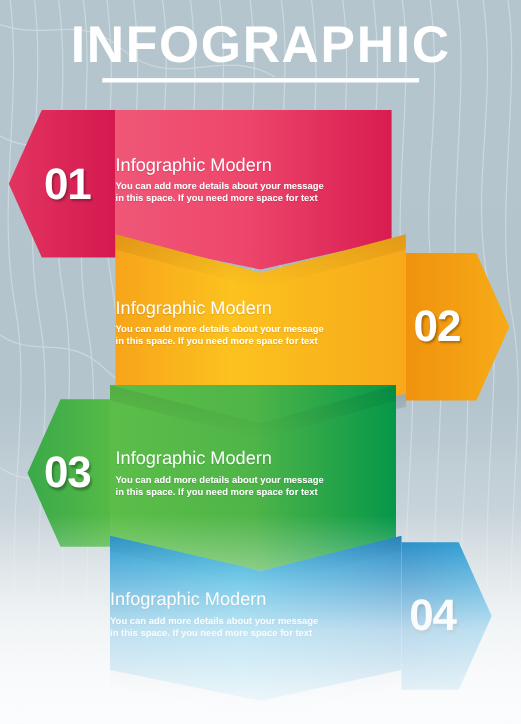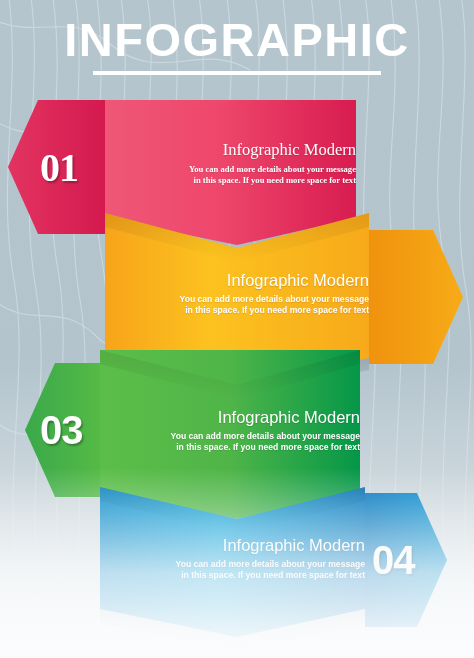--- a/index.html
+++ b/index.html
@@ -28,21 +28,21 @@
     font-family:"Liberation Sans", sans-serif;
   }
   .title-rule{
     width:288px;height:4px;background:#ffffff;margin:5px auto 0 auto;
   }
 
   
   .band{position:absolute;}
   .band svg{display:block;overflow:visible;}
   .band-text{
-    position:absolute;color:#ffffff;text-align:right;
+    position:absolute;color:#ffffff;text-align:left;
     text-shadow:0 1px 1px rgba(0,0,0,.16);
   }
   .band-heading{
     font-size:16.5px;line-height:20px;font-weight:normal;white-space:nowrap;
   }
   .band-body{
     font-size:8.6px;line-height:11.4px;font-weight:bold;margin-top:4px;
     text-shadow:0 1px 1px rgba(0,0,0,.12);
   }
   .band-num{
@@ -80,21 +80,21 @@
     <path d="M-6,300 C30,330 60,300 96,336 C130,370 160,340 190,360"></path>
     <path d="M-6,420 C26,450 54,420 88,452 C120,480 150,460 176,476"></path>
     <path d="M300,560 C340,590 380,560 420,592 C450,616 470,600 486,610"></path>
   </svg>
 
   <div class="title-wrap">
     <div class="title">INFOGRAPHIC</div>
     <div class="title-rule"></div>
   </div>
 
-  <div class="band" style="left:0;top:88px;width:474px;height:175px;font-family:Liberation Serif, serif;">
+  <div class="band" style="left:0;top:88px;width:474px;height:175px;">
     <svg width="474" height="175" viewBox="0 0 474 175">
       <defs>
         <linearGradient id="g1tab" x1="0" y1="0" x2="1" y2="0">
           <stop offset="0%" stop-color="#e23460"></stop>
             <stop offset="100%" stop-color="#d4194f"></stop>
         </linearGradient>
         <linearGradient id="g1main" x1="0" y1="0" x2="1" y2="0">
           <stop offset="0%" stop-color="#ef5777"></stop>
             <stop offset="45%" stop-color="#ee476c"></stop>
           <stop offset="100%" stop-color="#d81c50"></stop>
@@ -142,20 +142,21 @@
             <stop offset="100%" stop-color="rgba(0,0,0,0)"></stop>
         </linearGradient>
       </defs>
 
       <polygon points="369,20 433,20 463,87 433,154 369,154" fill="url(#g2tab)"></polygon>
 
       <polygon points="105,3 237,38 369,3 369,148 237,176 105,148" fill="url(#g2main)"></polygon>
       <polygon points="105,3 237,38 369,3 369,17 237,52 105,17" fill="url(#g2top)" opacity=".40"></polygon>
       <polygon points="105,148 237,176 369,148 369,160 237,188 105,160" fill="url(#g2sh)" opacity=".45"></polygon>
     </svg>
+    <div class="band-num" style="left:376px;top:67px;">02</div>
     <div class="band-text" style="left:105px;top:60px;width:264px;">
       <div class="band-heading">Infographic Modern</div>
       <div class="band-body">
         <span>You can add more details about your message</span><br>
         <span>in this space. If you need more space for text</span>
       </div>
     </div>
   </div>
 
   <div class="band" style="left:0;top:345px;width:398px;height:180px;">

